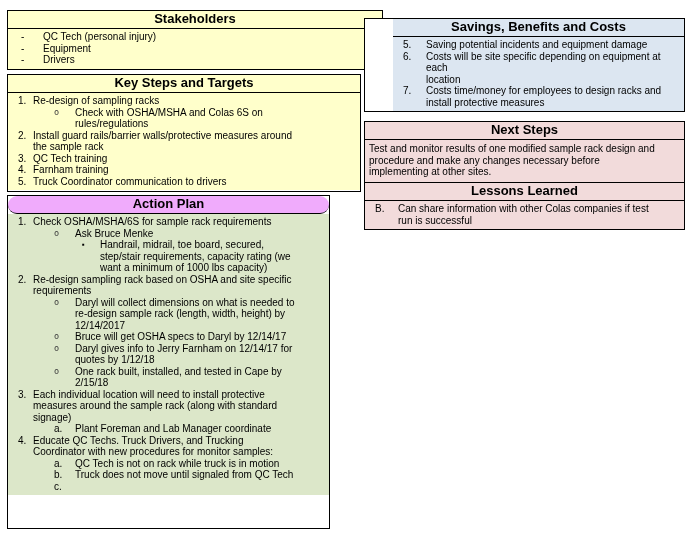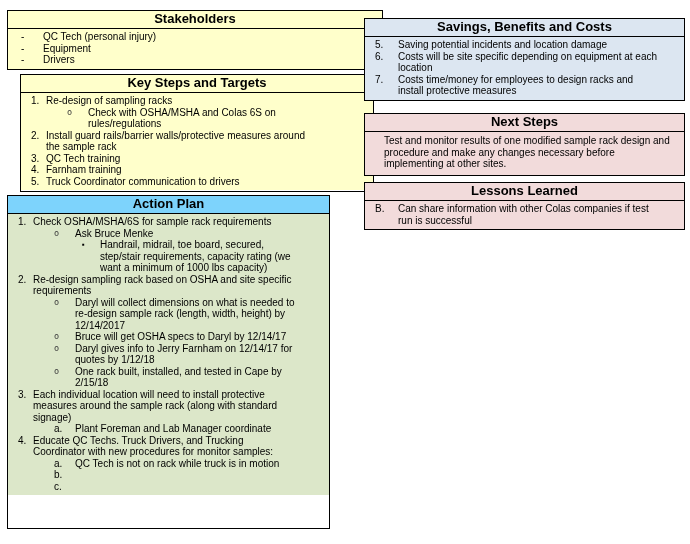--- a/index.html
+++ b/index.html
@@ -8,43 +8,43 @@
     font-family:"Liberation Sans", sans-serif; color:#000;
   }
   .panel { position:absolute; border:1px solid #000; box-sizing:border-box; }
   .panel-title {
     font-weight:bold; font-size:13px; text-align:center;
     padding:1px 0 2px 0; border-bottom:1px solid #000; line-height:14px;
   }
   .panel-body { padding:2px 0 3px 0; font-size:10px; line-height:11.5px; }
   
   .c-yellow .panel-title, .c-yellow .panel-body { background:#FFFFCB; }
-  .c-green  .panel-title { background:#7dd3fc; }
+  .c-green  .panel-title { background:#f0abfc;border-radius:9px; }
   .c-green  .panel-body  { background:#DCE7C9; }
   .c-blue   .panel-title, .c-blue  .panel-body { background:#DCE6F1; }
   .c-pink   .panel-title, .c-pink  .panel-body { background:#F2DBDB; }
   .c-yellow, .c-blue, .c-pink { background:#fff; }
   
   .li { display:flex; align-items:flex-start; }
   .marker { flex:none; line-height:11.5px; }
   .txt { flex:1; white-space:pre-wrap; padding-right:4px; line-height:11.5px; }
   .lvl1 .marker { margin-left:10px; width:15px; }
   .lvl2 .marker { margin-left:46px; width:21px; }
   .lvl3 .marker { margin-left:74px; width:18px; }
   .dash-list .lvl1 .marker { margin-left:13px; width:22px; }
   .r-list .lvl1 .marker { margin-left:10px; width:23px; }
   .m-circle { font-family:"DejaVu Sans Mono", monospace; font-size:8.5px; color:#3a3a3a; }
   .m-square { font-size:8px; }
-  .para { padding:1px 4px 2px 19px; white-space:pre-wrap; }
+  .para { padding:1px 4px 2px 4px; white-space:pre-wrap; }
   
   #p-stakeholders { left:7px;   top:10px;  width:376px; min-height:52px; }
-  #p-keysteps     { left:7px;   top:74px;  width:354px; min-height:118px;margin-left:13px; }
+  #p-keysteps     { left:7px;   top:74px;  width:354px; min-height:118px; }
   #p-actionplan   { left:7px;   top:195px; width:323px; min-height:334px; }
-  #p-savings      { left:364px; top:18px;  width:321px; min-height:81px; }
-  #p-nextsteps    { left:364px; top:113px; width:321px; min-height:52px; }
+  #p-savings      { left:364px; top:18px;  width:321px; min-height:81px;padding-left:28px; }
+  #p-nextsteps    { left:364px; top:121px; width:321px; min-height:52px; }
   #p-lessons      { left:364px; top:182px; width:321px; min-height:40px; }
 </style>
 </head>
 <body>
 
 <div id="canvas">
 
   <div id="p-stakeholders" class="panel c-yellow">
     <div class="panel-title">Stakeholders</div>
     <div class="panel-body dash-list">
@@ -151,33 +151,34 @@
           <span class="marker m-num">4.</span>
           <span class="txt">Educate QC Techs. Truck Drivers, and Trucking
 Coordinator with new procedures for monitor samples:</span>
         </div>
         <div class="li lvl2">
           <span class="marker m-alpha">a.</span>
           <span class="txt">QC Tech is not on rack while truck is in motion</span>
         </div>
         <div class="li lvl2">
           <span class="marker m-alpha">b.</span>
+          <span class="txt">Truck does not move until signaled from QC Tech</span>
         </div>
         <div class="li lvl2">
           <span class="marker m-alpha">c.</span>
         </div>
       </div>
   </div>
 
   <div id="p-savings" class="panel c-blue">
     <div class="panel-title">Savings, Benefits and Costs</div>
     <div class="panel-body r-list">
         <div class="li lvl1">
           <span class="marker m-num">5.</span>
-          <span class="txt">Saving potential incidents and location damage</span>
+          <span class="txt">Saving potential incidents and equipment damage</span>
         </div>
         <div class="li lvl1">
           <span class="marker m-num">6.</span>
           <span class="txt">Costs will be site specific depending on equipment at each
 location</span>
         </div>
         <div class="li lvl1">
           <span class="marker m-num">7.</span>
           <span class="txt">Costs time/money for employees to design racks and
 install protective measures</span>

